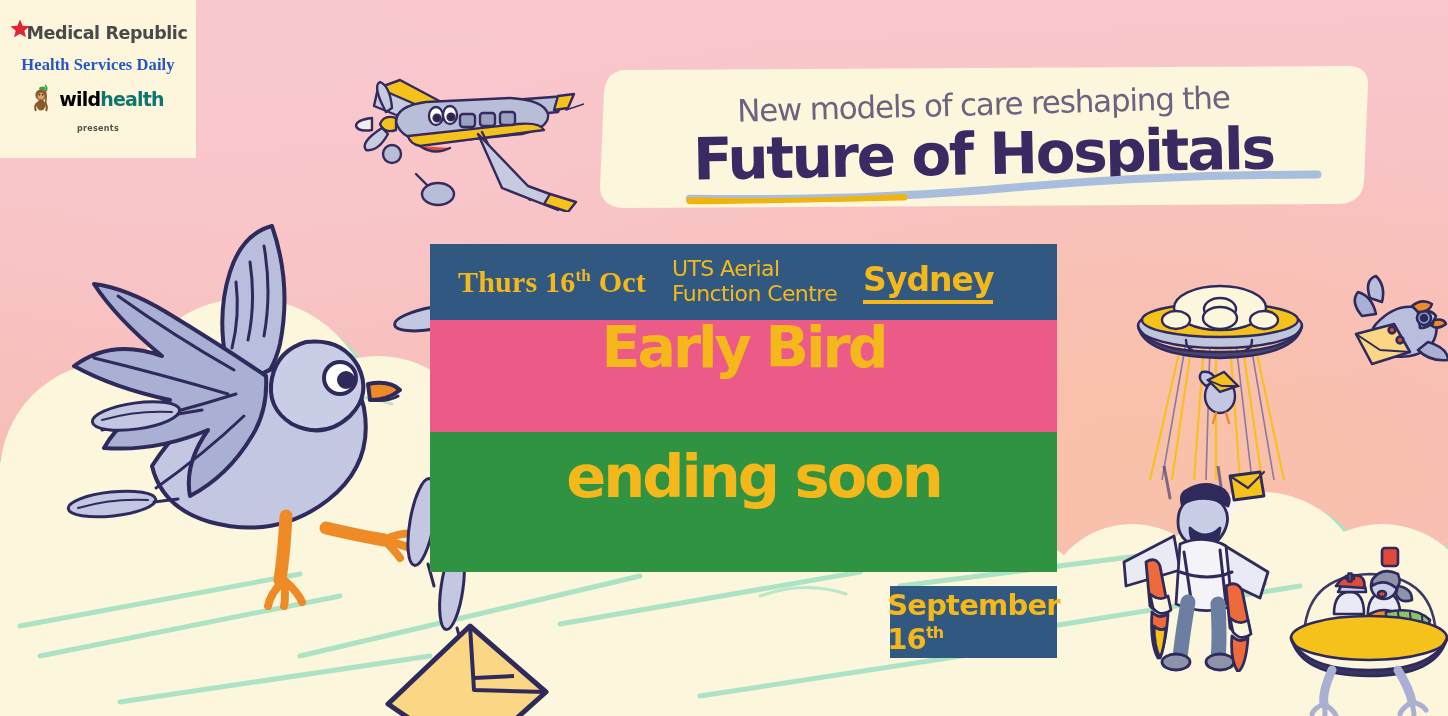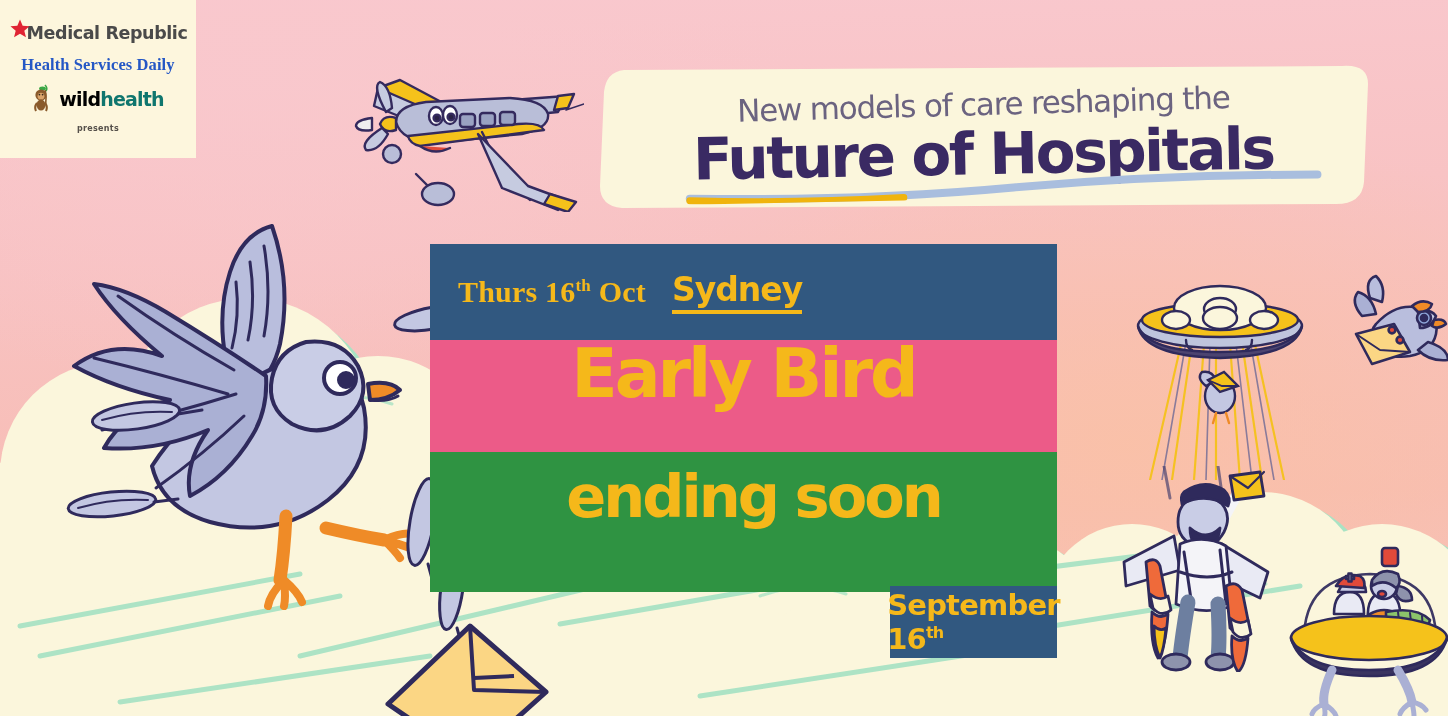--- a/index.html
+++ b/index.html
@@ -87,21 +87,21 @@
     transform:rotate(-1.1deg);
     line-height:1.05;
   }
   .underline-svg { position:absolute; left:-10px; bottom:-14px; width:640px; height:24px; }
 
   
   #band-stack { position:absolute; left:430px; top:244px; width:627px; }
   .band { position:relative; width:100%; }
 
   #band-details {
-    height:96px; background:#315880;
+    height:76px; background:#315880;
     display:flex; align-items:center; padding-left:28px; gap:26px;
   }
   #detail-date {
     font-family:"Liberation Serif", serif;
     font-weight:bold; font-size:30px; color:#f5b81a; letter-spacing:.2px;
   }
   #detail-date .sup { font-size:17px; vertical-align:super; }
   #detail-venue {
     font-family:"DejaVu Sans", sans-serif;
     font-size:22px; color:#f5b81a; line-height:1.12; letter-spacing:-.6px;
@@ -115,21 +115,21 @@
 
   #band-early { height:112px; background:#ec5b88; overflow:visible; }
   #band-ending { height:140px; background:#2f9342; }
   .big-word {
     position:absolute; left:0; right:0;
     font-family:"DejaVu Sans", sans-serif;
     font-weight:bold; color:#f5b81a;
     text-align:center; letter-spacing:-3px;
     white-space:nowrap;
   }
-  #early-bird-text { font-size:68px; top:-6px; }
+  #early-bird-text { font-size:57px; top:-6px; }
   #ending-soon-text { font-size:59px; top:10px;padding-left:20px; }
 
   #date-badge {
     position:absolute; left:460px; top:348px;
     width:167px; height:72px; background:#315880;
     display:flex; align-items:center; justify-content:center;
   }
   #date-badge-text {
     font-family:"DejaVu Sans", sans-serif;
     font-weight:bold; font-size:29px; color:#f5b81a; letter-spacing:-.8px;
@@ -379,20 +379,24 @@
       <path d="M33 92 L39 114" fill="none"></path>
     </g>
   </svg>
 
   <div id="band-stack">
 
     <div class="band" id="band-details">
       <div id="detail-date">
         <span>Thurs 16</span><span class="sup">th</span><span> Oct</span>
       </div>
+      <div id="detail-venue">
+        <div>UTS Aerial</div>
+        <div>Function Centre</div>
+      </div>
       <div id="detail-city">Sydney</div>
     </div>
 
     <div class="band" id="band-early">
       <div class="big-word" id="early-bird-text">Early Bird</div>
     </div>
 
     <div class="band" id="band-ending">
       <div class="big-word" id="ending-soon-text">ending soon</div>
     </div>

